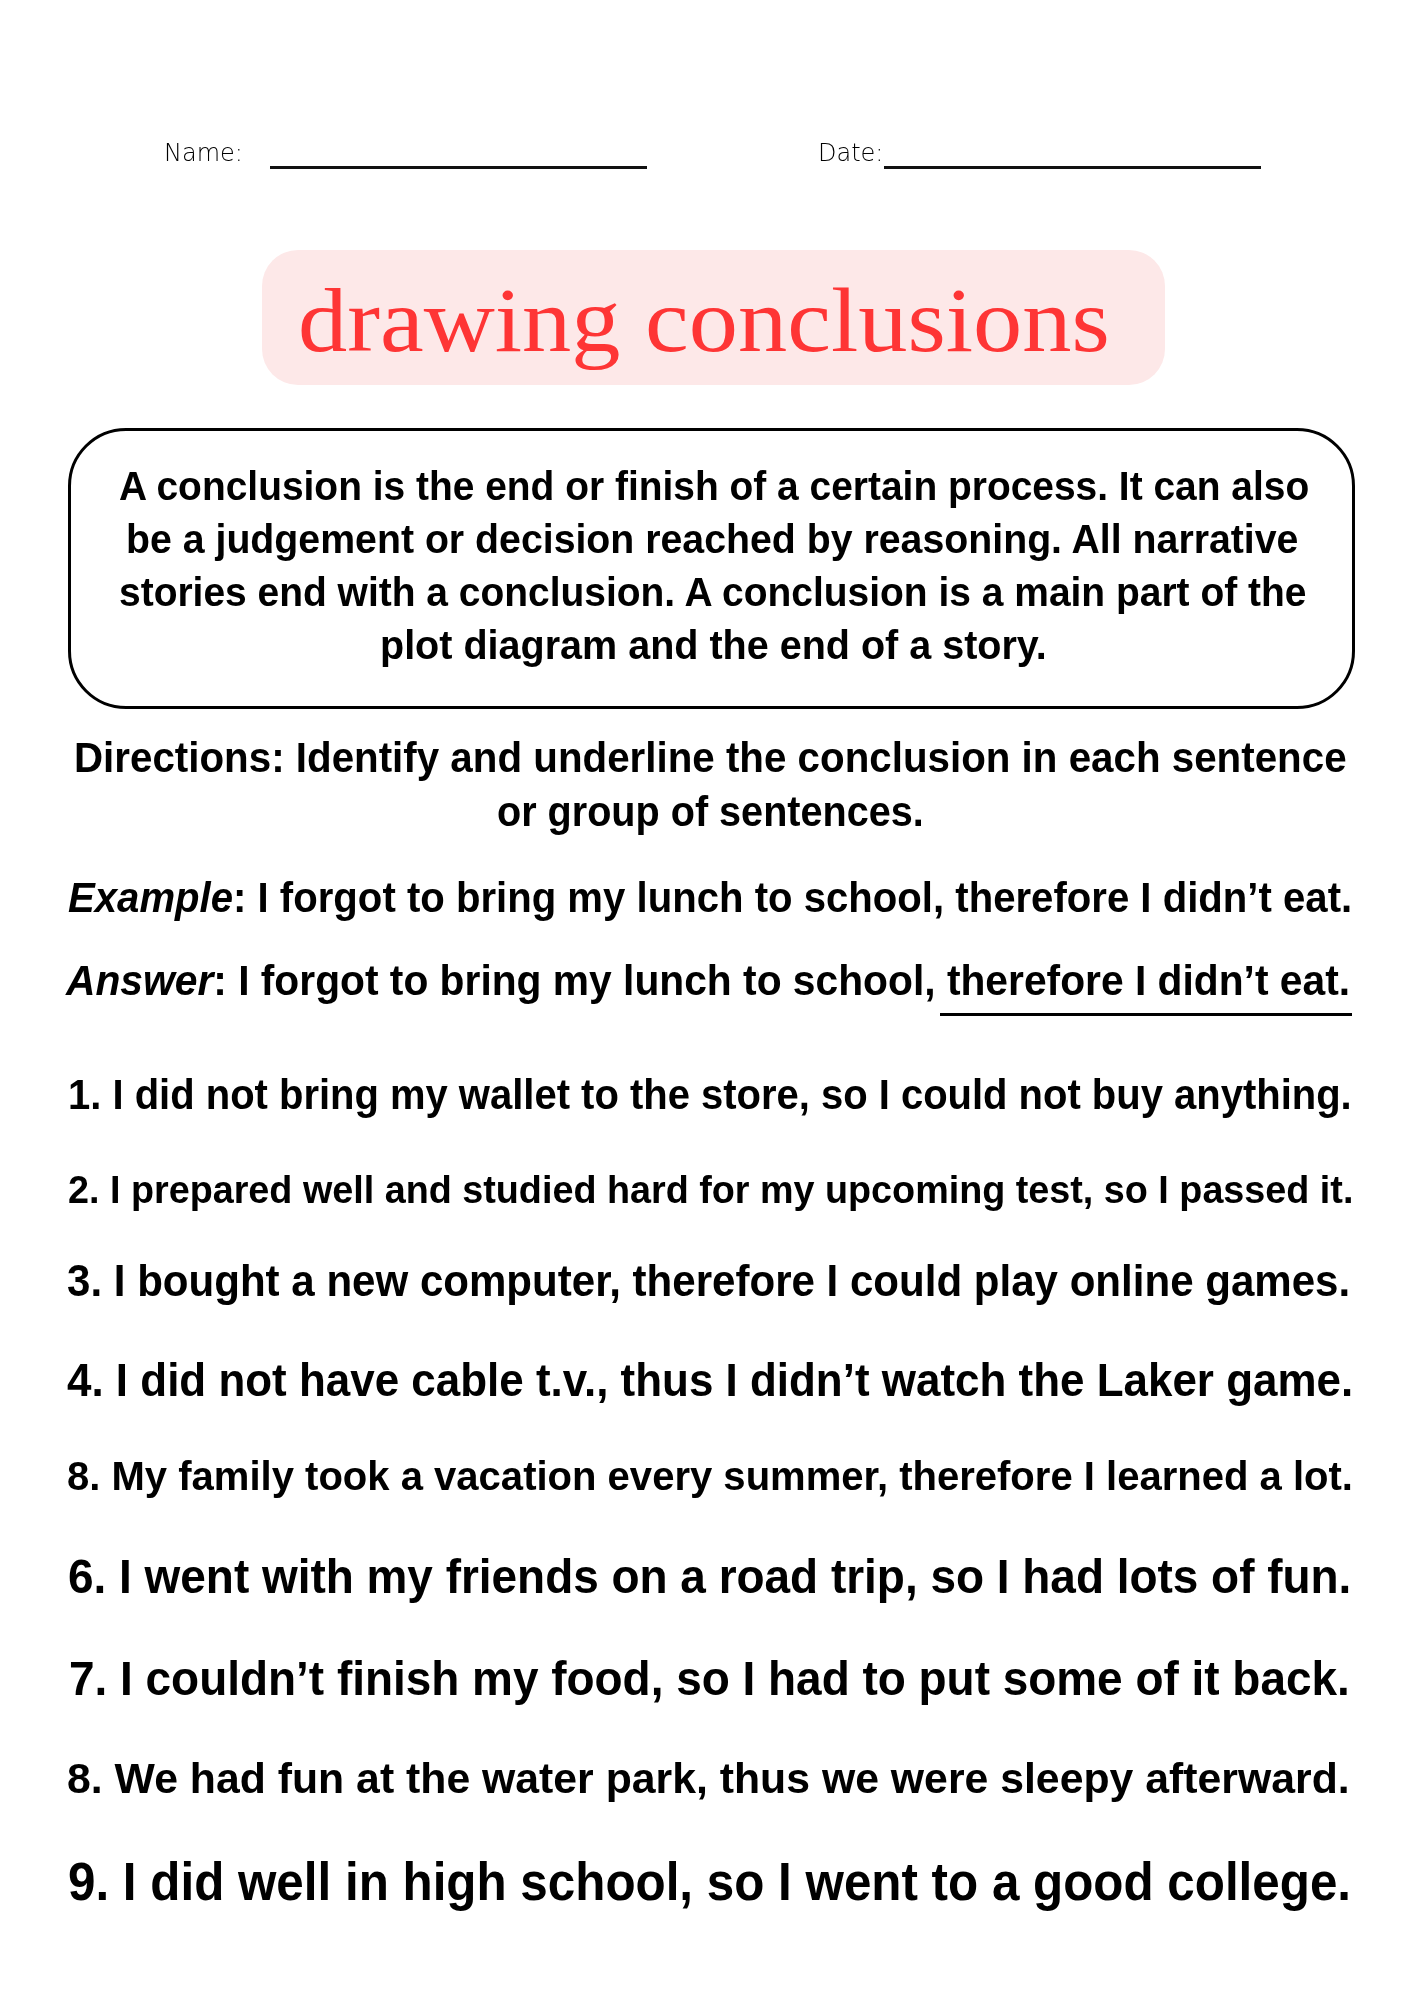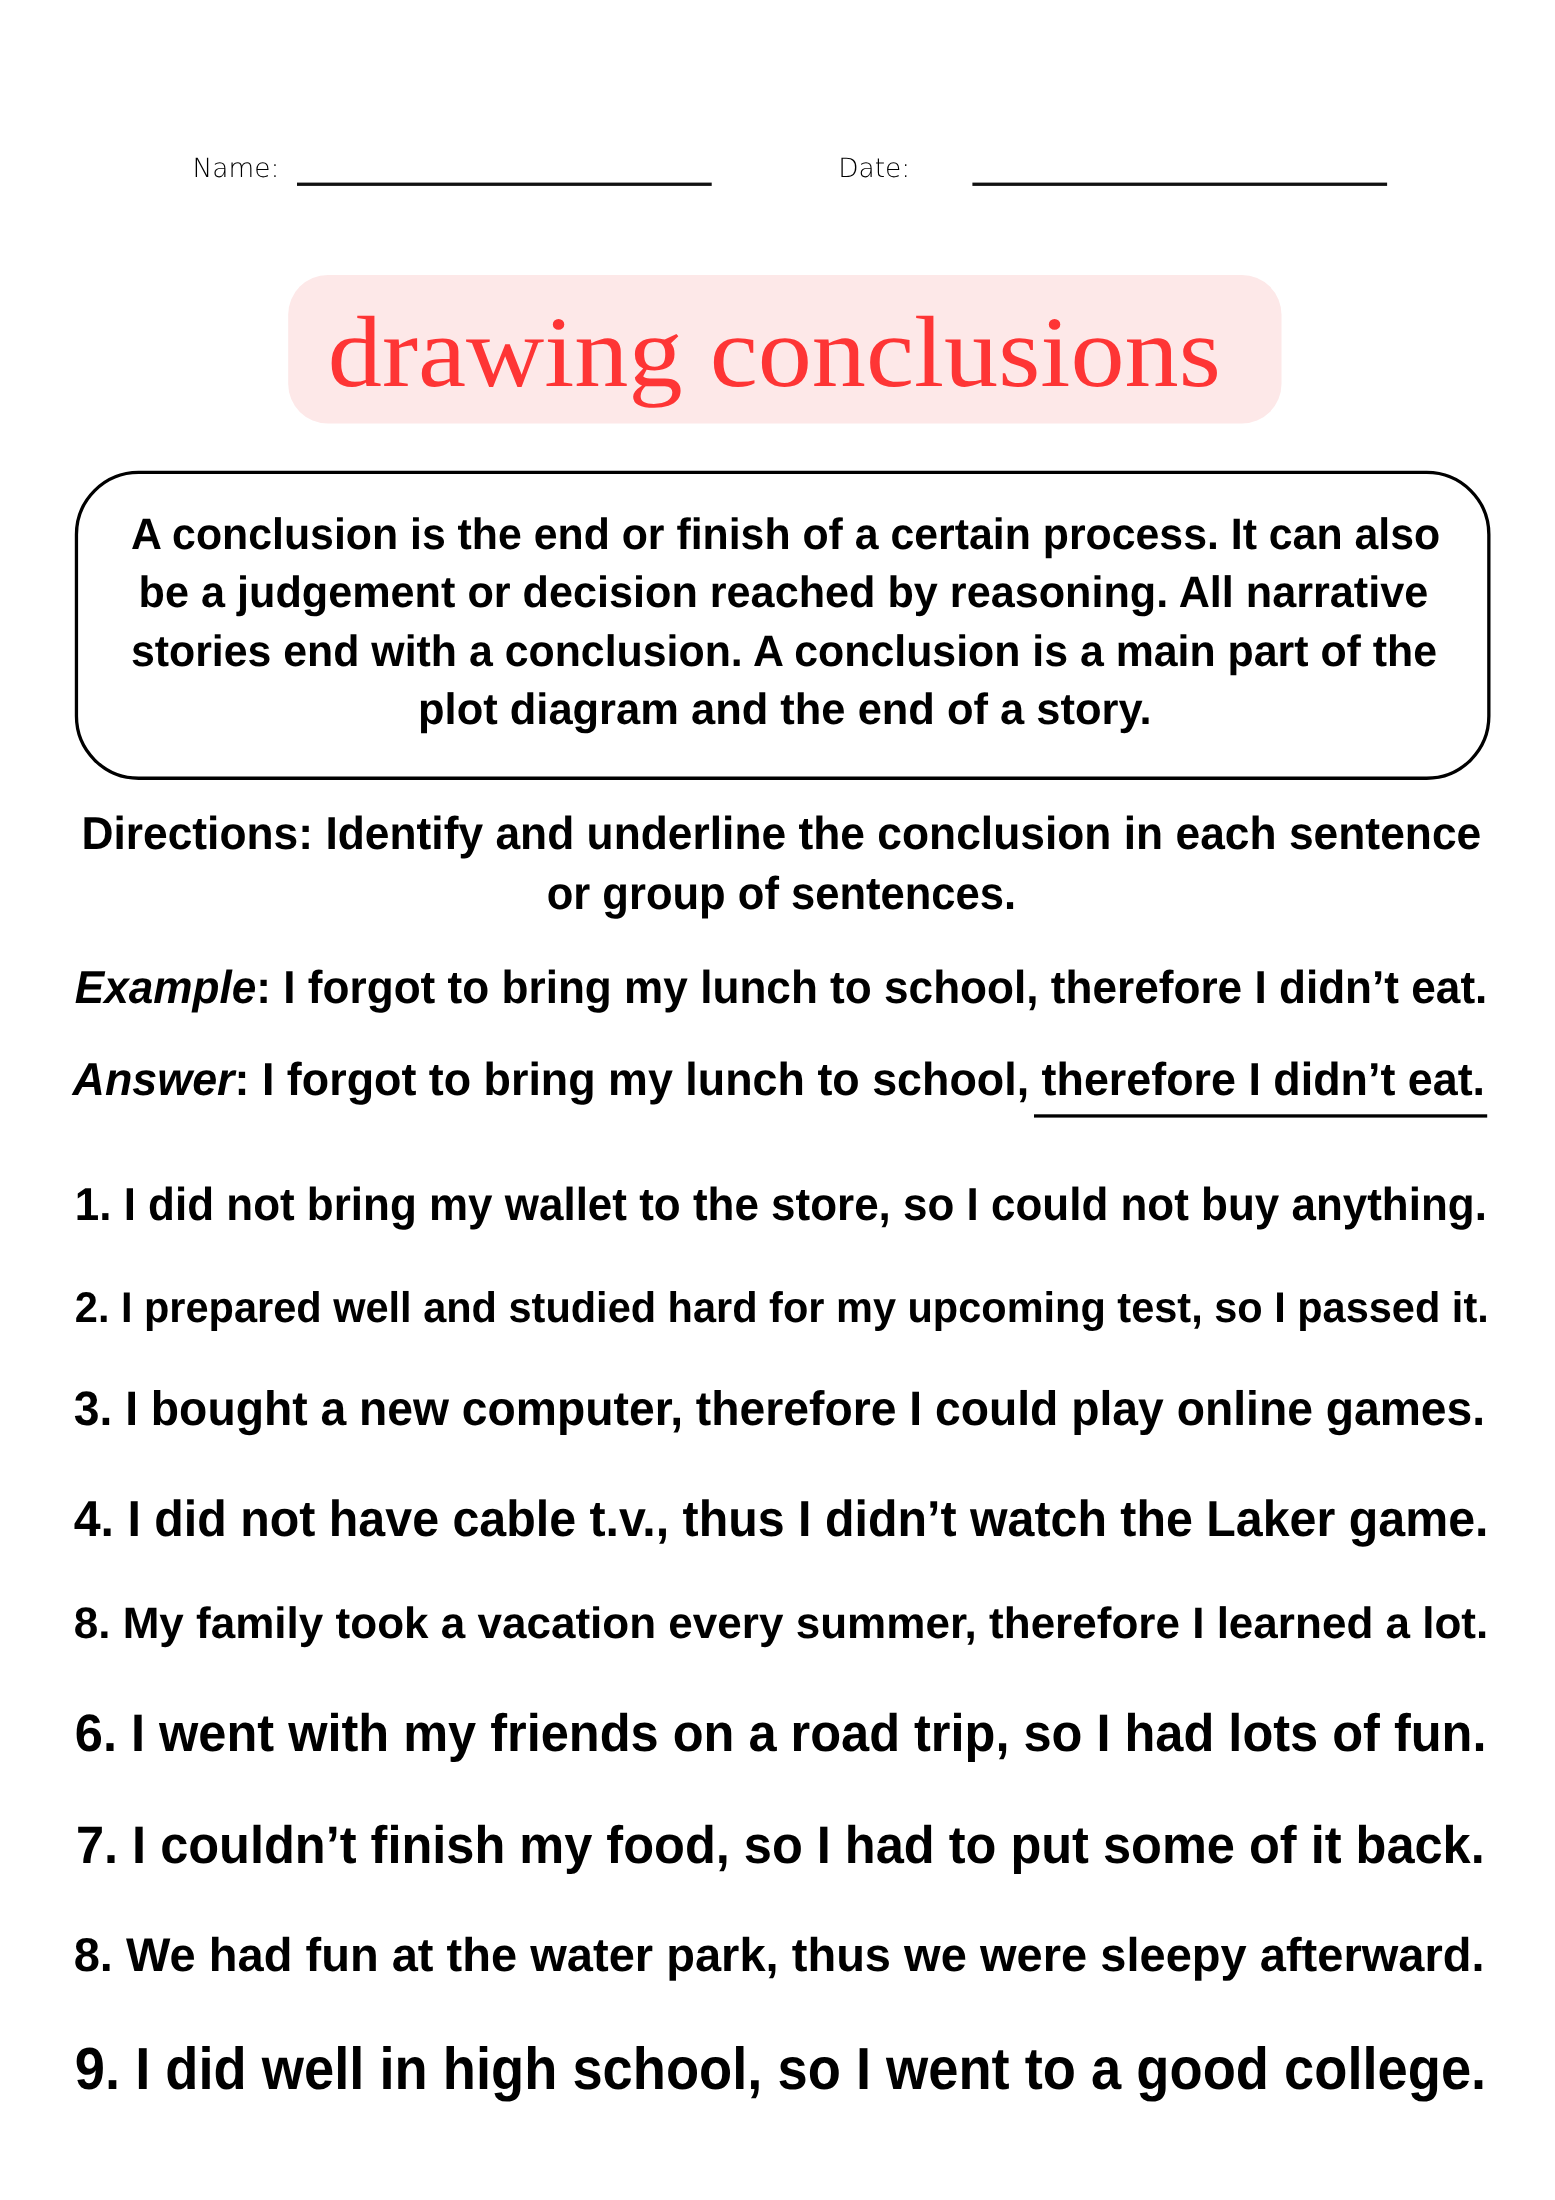--- a/index.html
+++ b/index.html
@@ -10,23 +10,23 @@
   .title-pill { left: 262px; top: 250px; width: 903px; height: 135px; background: #fde8e8; border-radius: 36px; }
   .title-text { font-family: "Liberation Serif", serif; color: #fe3535; font-size: 92px; line-height: 1; white-space: nowrap; transform-origin: left top; }
   .desc-box { left: 68px; top: 428px; width: 1281px; height: 275px; border: 3px solid #000; border-radius: 58px; box-sizing: content-box; }
   .fit { white-space: nowrap; font-weight: bold; line-height: 1; transform-origin: left top; display: block; }
   .fit i { font-style: italic; }
   .u-line { height: 3px; background: #000; }
 </style>
 </head>
 <body>
 
-<div class="abs hdr-label" style="left:175px; top:139px;">Name:</div>
+<div class="abs hdr-label" style="left:164px; top:139px;">Name:</div>
 <div class="abs hdr-line" style="left:270px; top:166px; width:377px;"></div>
-<div class="abs hdr-label" style="left:762px; top:139px;">Date:</div>
+<div class="abs hdr-label" style="left:818px; top:139px;">Date:</div>
 <div class="abs hdr-line" style="left:884px; top:166px; width:377px;"></div>
 
 <div class="abs title-pill"></div>
 <div class="abs title-text fit-title" style="left: 298px; top: 274px; transform: scaleX(1.0698);">drawing conclusions</div>
 
 <div class="abs desc-box"></div>
 <div class="abs fit" style="left: 119px; top: 466px; font-size: 40px; transform: scaleX(0.973);">A conclusion is the end or finish of a certain process. It can also</div>
 <div class="abs fit" style="left: 126px; top: 519px; font-size: 40px; transform: scaleX(0.9816);">be a judgement or decision reached by reasoning. All narrative</div>
 <div class="abs fit" style="left: 119px; top: 572px; font-size: 40px; transform: scaleX(0.9737);">stories end with a conclusion. A conclusion is a main part of the</div>
 <div class="abs fit" style="left: 380px; top: 625px; font-size: 40px; transform: scaleX(0.9881);">plot diagram and the end of a story.</div>

